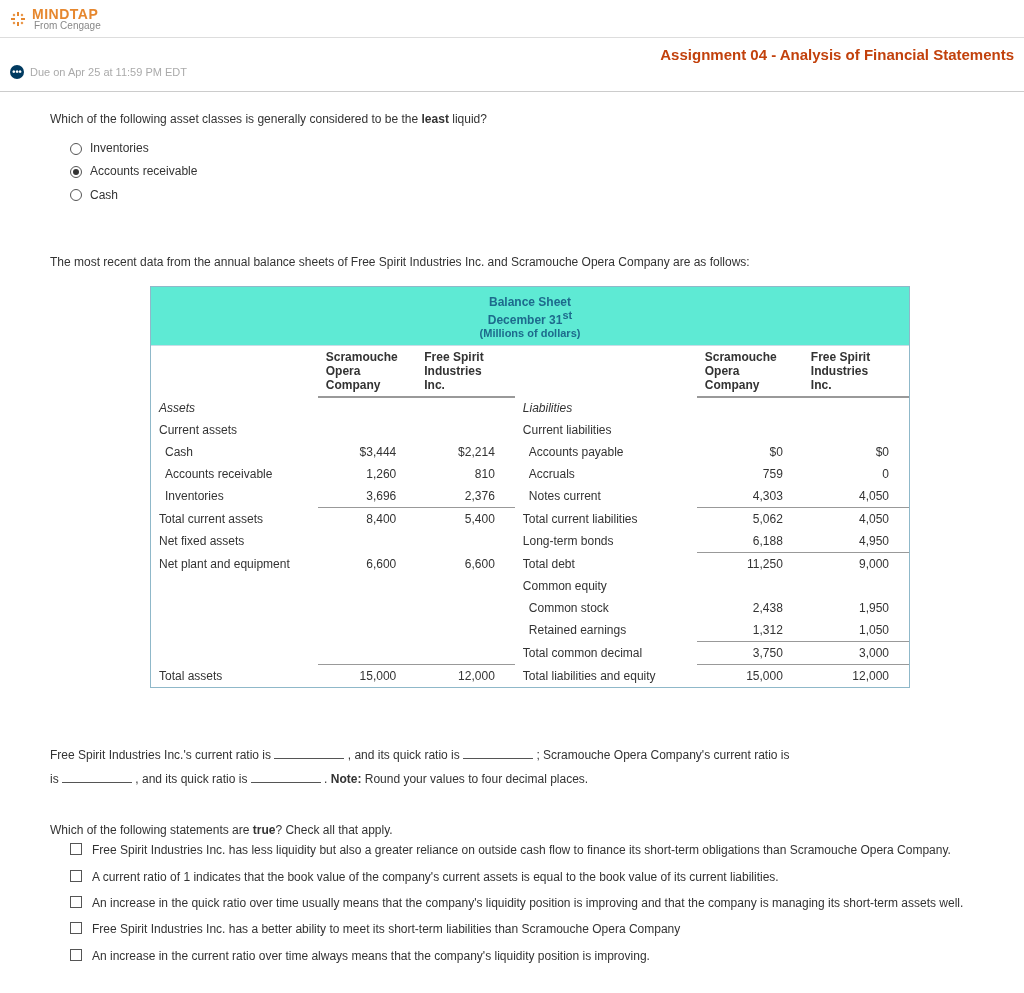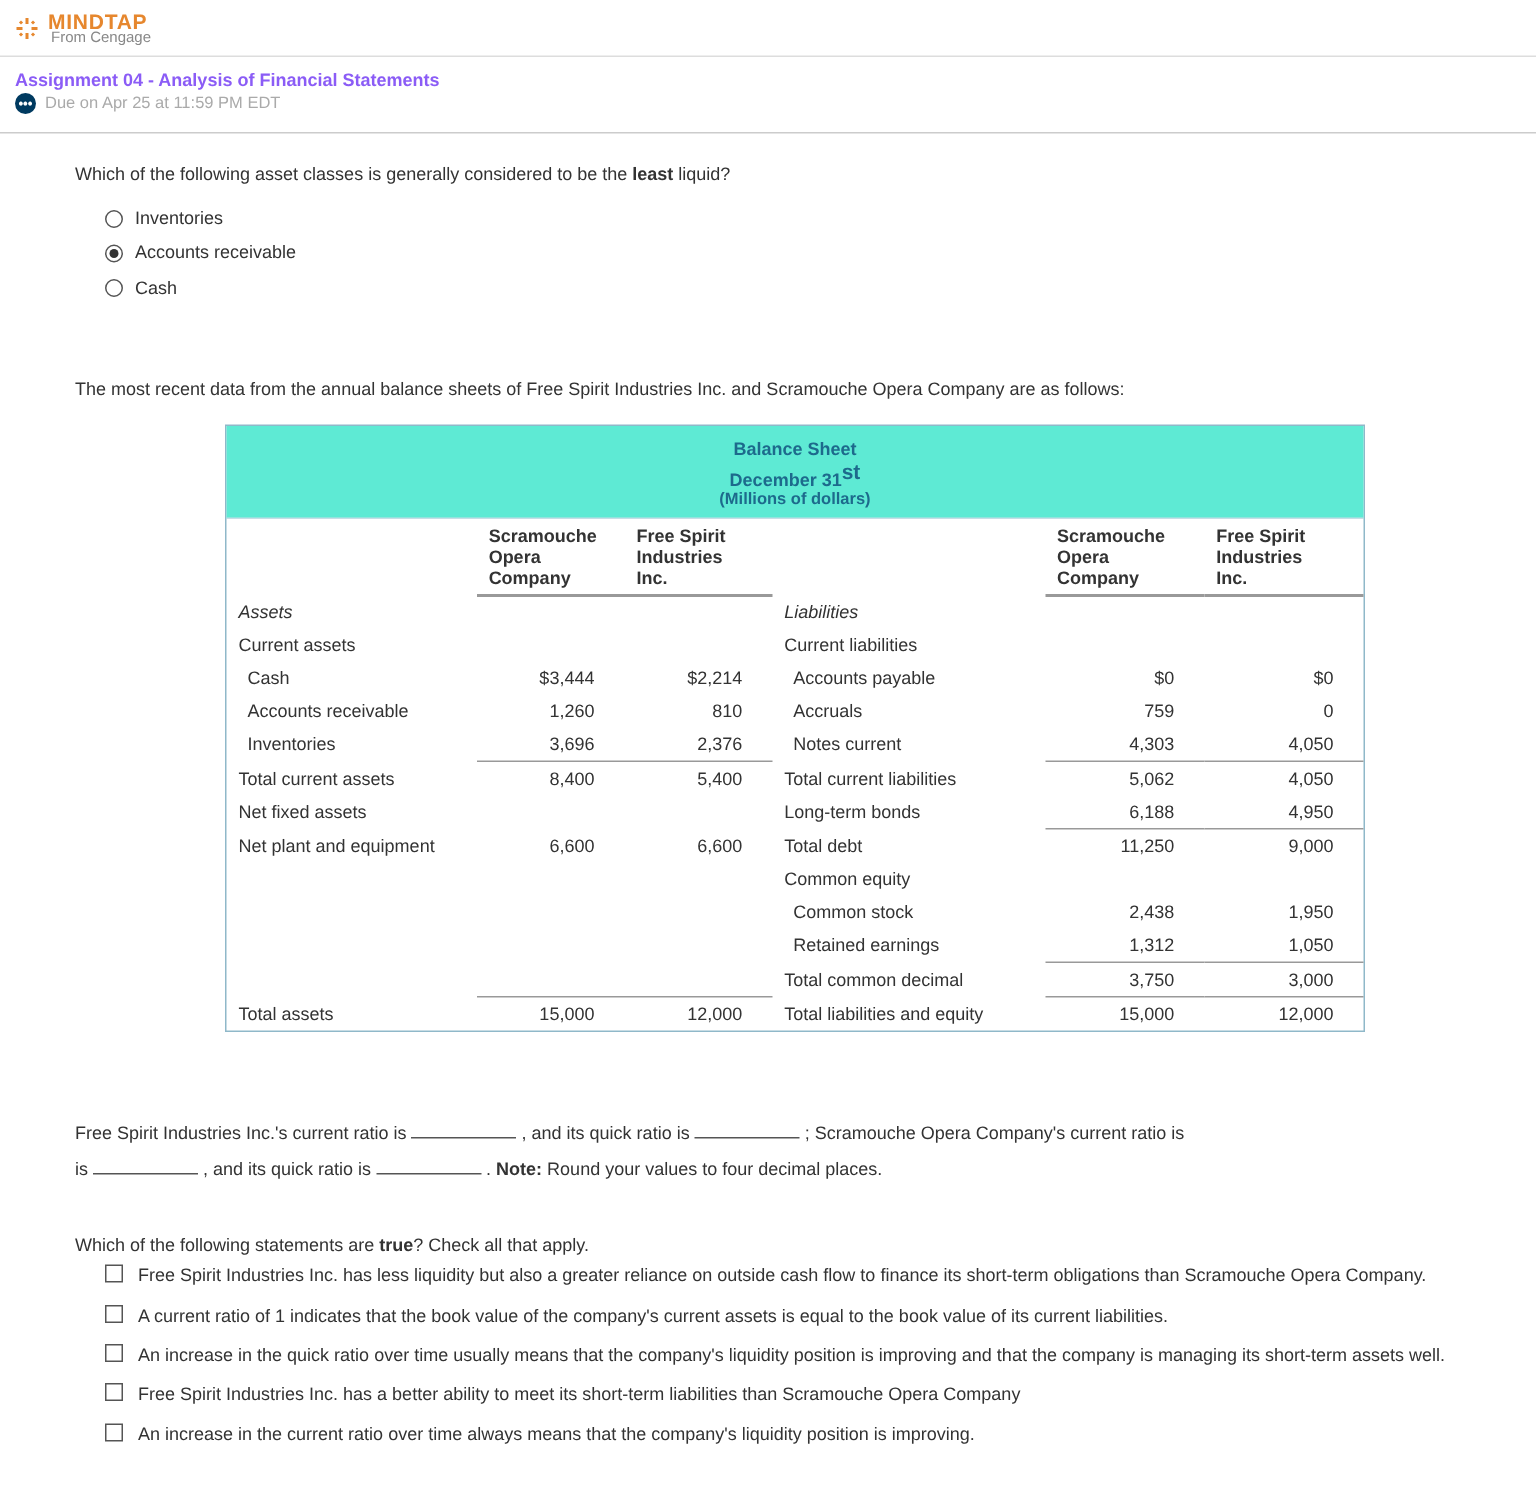--- a/index.html
+++ b/index.html
@@ -3,38 +3,38 @@
 <meta charset="utf-8">
 <style>
   * { box-sizing: border-box; margin: 0; padding: 0; }
   body { font-family: Arial, Helvetica, sans-serif; font-size: 12px; color: #333; background: #fff; width: 1024px; }
   .topbar { border-bottom: 1px solid #ddd; padding: 6px 10px; }
   .brand { display: flex; align-items: center; gap: 6px; }
   .brand-logo { width: 16px; height: 16px; display:flex; align-items:center; justify-content:center; }
   .brand-name { color: #E6872E; font-size: 14px; font-weight: 600; letter-spacing: 0.5px; }
   .brand-sub { font-size: 10px; color: #888; margin-left: 2px; margin-top:-2px;}
   .assign-bar { padding: 8px 10px 4px 10px; }
-  .assign-title { color: #8b5cf6; font-size: 12px; font-weight: 600; }
+  .assign-title { color: #c2410c; font-size: 15px; font-weight: 600; text-align: right; }
   .due-row { display:flex; align-items:center; gap:6px; margin-top:2px; padding-bottom:8px;}
   .due-icon { width:14px; height:14px; border-radius:50%; background:#003a60; display:flex; align-items:center; justify-content:center; color:#fff; font-size:9px; font-weight:bold;}
   .due-text { color:#aaa; font-size:11px; }
   hr.sep { border:none; border-top:1px solid #ccc; }
   .content { padding: 18px 50px 30px 50px; }
   .question { margin-bottom: 18px; }
   .radio-list { margin-left: 20px; margin-top: 10px; }
   .radio-row { display:flex; align-items:center; gap:8px; margin-bottom:4px; line-height:1.6;}
   .radio { width:12px; height:12px; border:1px solid #555; border-radius:50%; display:flex; align-items:center; justify-content:center; flex-shrink:0;}
   .radio.selected::after { content:""; width:6px; height:6px; background:#333; border-radius:50%; }
   .para { line-height:1.6; }
   .bs-wrap { margin: 14px 0 14px 100px; border:1px solid #8fb8c9; background:#fff; width: 760px;}
   .bs-header { background:#5eead4; text-align:center; padding:8px 0 6px 0; border-bottom:1px solid #c7dde6;}
   .bs-header .t1 { color:#1d6a8c; font-weight:700; font-size:12px; }
   .bs-header .t2 { color:#1d6a8c; font-weight:700; font-size:12px; }
   .bs-header .t3 { color:#1d6a8c; font-weight:700; font-size:11px; }
-  sup { font-size:14px; }
+  sup { font-size:11px; }
   table.bs { width:100%; border-collapse:collapse; }
   table.bs td { padding:4px 8px; font-size:12px; }
   .colhead { font-weight:700; border-bottom:2px double #999; padding-bottom:4px;}
   .sec { font-style:italic; font-weight:400; }
   .lbl { padding-left:14px !important; }
   .num { text-align:right; padding-right:20px !important; }
   .uline td.num { border-bottom:1px solid #999; }
   .tline td.num { border-top:1px solid #999; }
   .fill-in { display:inline-block; border-bottom:1px solid #555; min-width:70px; height:12px; vertical-align:baseline;}
   .fillpara { line-height:2;margin-top:11px; }

